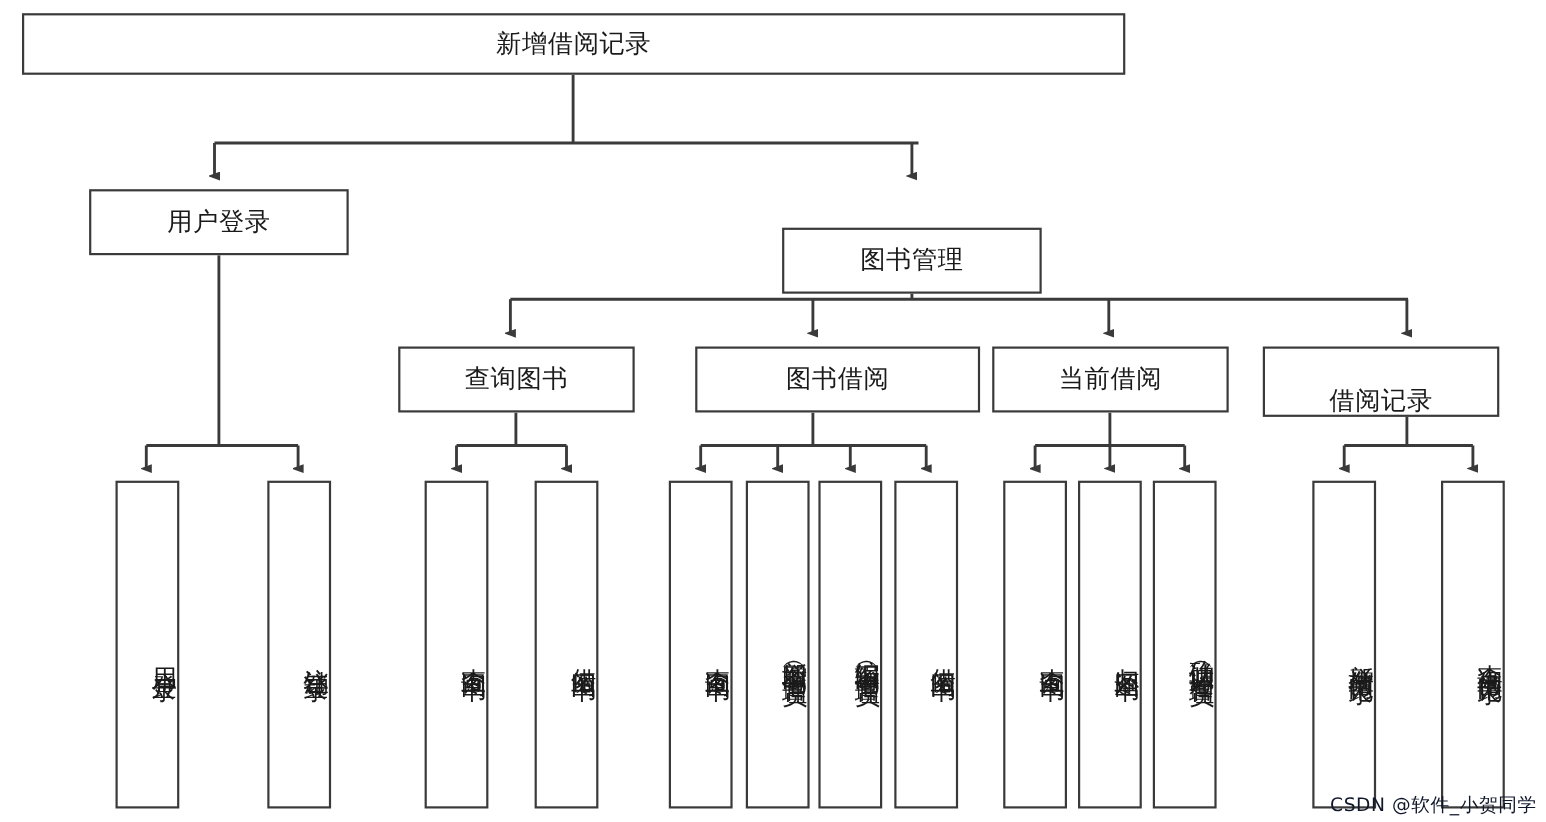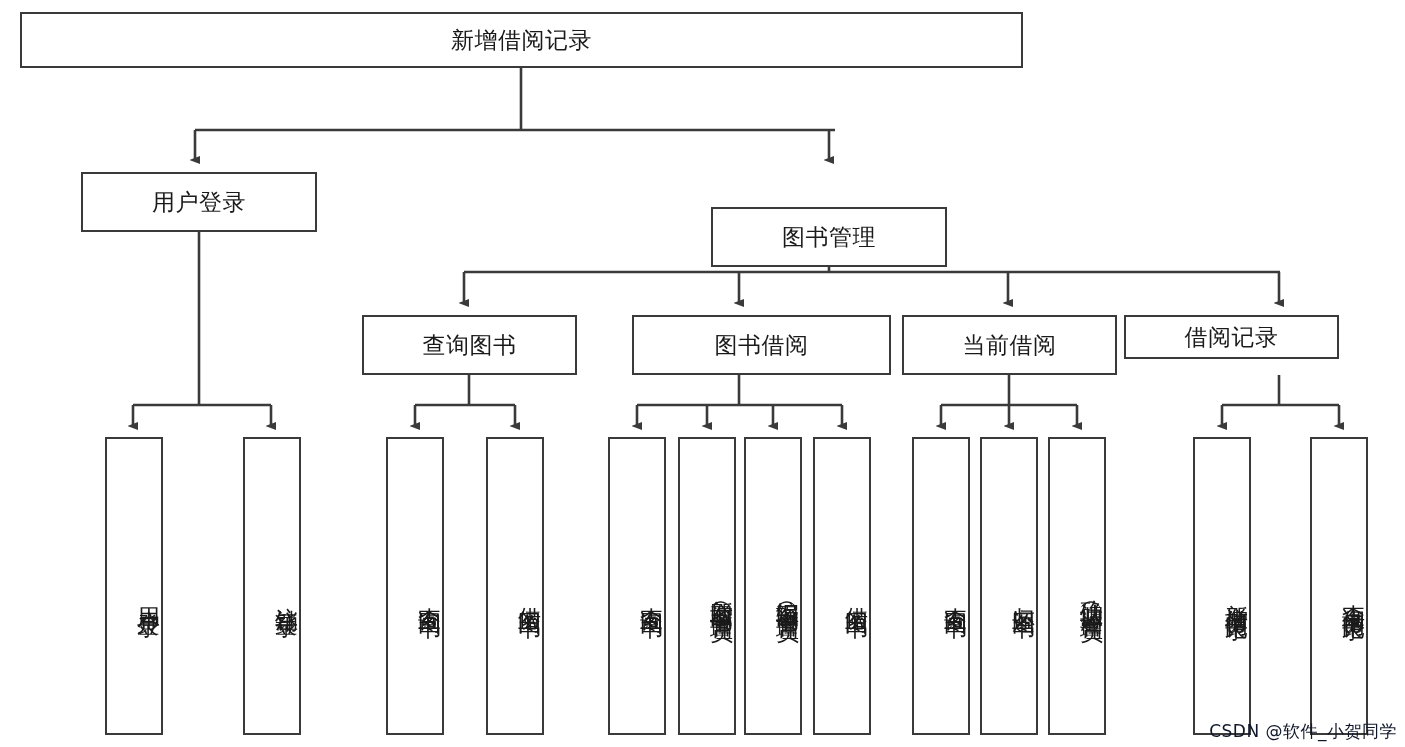--- a/index.html
+++ b/index.html
@@ -136,21 +136,21 @@
 
   <div class="node node-h" style="left:362px; top:315px; width:215px; height:60px;">
     <span>查询图书</span>
   </div>
   <div class="node node-h" style="left:632px; top:315px; width:259px; height:60px;">
     <span>图书借阅</span>
   </div>
   <div class="node node-h" style="left:902px; top:315px; width:215px; height:60px;">
     <span>当前借阅</span>
   </div>
-  <div class="node node-h" style="left:1124px; top:315px; width:215px; height:44px;">
+  <div class="node node-h" style="left:1148px; top:315px; width:215px; height:64px;align-items:flex-end;">
     <span>借阅记录</span>
   </div>
 
   <div class="node node-v" style="left:105px; top:437px; width:58px; height:298px;">
     <span>用户登录</span>
   </div>
   <div class="node node-v" style="left:243px; top:437px; width:58px; height:298px;">
     <span>注销登录</span>
   </div>
 

